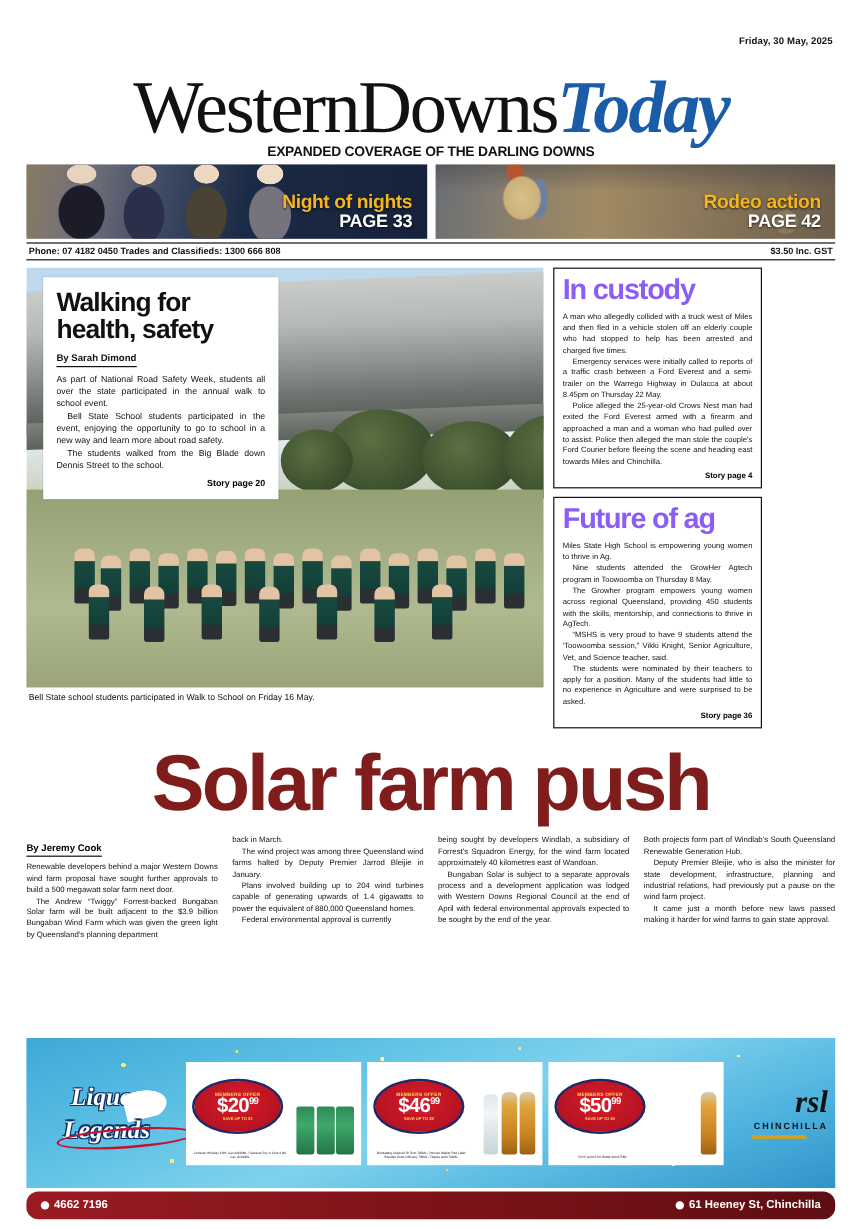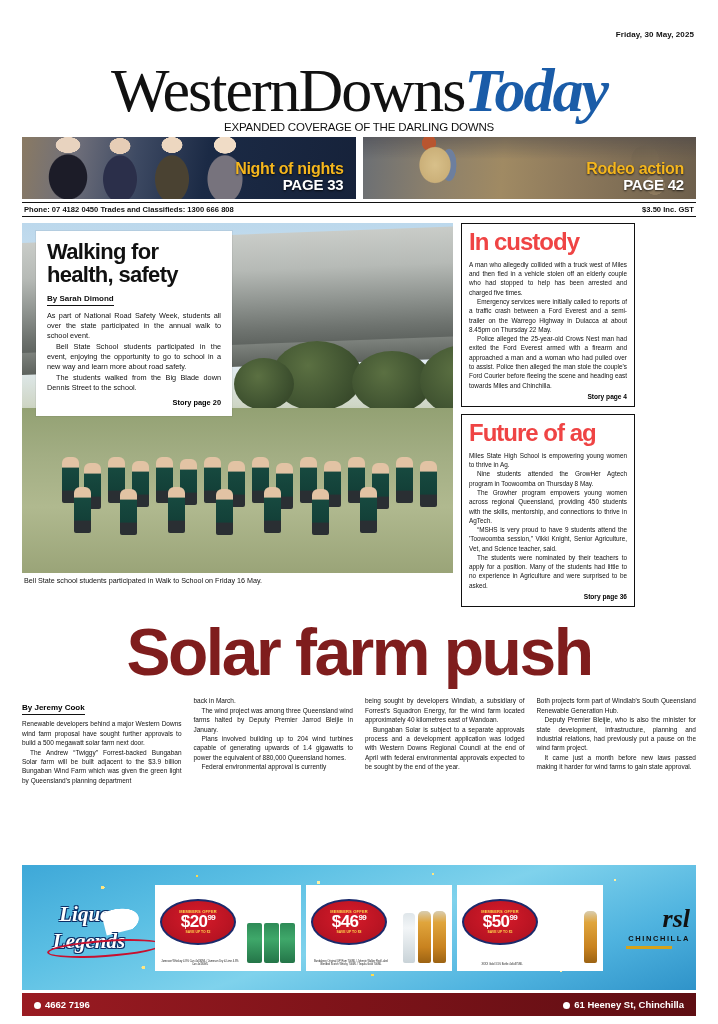--- a/index.html
+++ b/index.html
@@ -22,21 +22,21 @@
   
   .masthead { margin-top: 22px; text-align: center; position: relative; }
   .mast-title {
     font-family: "Liberation Serif", serif;
     font-size: 62px; line-height: .95; letter-spacing: -2px;
     white-space: nowrap;
   }
   .mast-title .mw { color: #111; font-weight: 400; }
   .mast-title .mt { color: #1a5ca8; font-style: italic; font-weight: 700; }
   .mast-sub {
-    font-size: 11.5px; font-weight: 400; letter-spacing: -.2px;
+    font-size: 11.5px; font-weight: 700; letter-spacing: -.2px;
     color: #111; margin-top: 1px;
     font-family: "Liberation Sans", sans-serif;
   }
 
   
   .teasers { display: flex; gap: 7px; margin-top: 4px; height: 62px; }
   .teaser {
     flex: 1; position: relative; overflow: hidden;
     display: flex; align-items: flex-end; justify-content: flex-end;
   }
@@ -142,21 +142,21 @@
   .refline { font-size: 7.4px; font-weight: 700; text-align: right; margin-top: 4px; }
   .caption {
     font-size: 7.2px; color: #111; padding: 3px 2px 0 2px; line-height: 1.3;
   }
 
   
   .rail-box { border: 1.4px solid #111; padding: 6px 7px 6px 7px; }
   .rail-box + .rail-box { margin-top: 7px; }
   .rail-box h2 {
     font-size: 24px; font-weight: 700; line-height: 1.0;
-    letter-spacing: -1px; color: #ef4444; margin-bottom: 6px;
+    letter-spacing: -1px; color: #8b5cf6; margin-bottom: 6px;
   }
   .rail-box p {
     font-size: 6.4px; line-height: 1.45; text-align: justify; color: #111;
   }
   .rail-box p + p { text-indent: 8px; }
   .rail-ref { font-size: 6.6px; font-weight: 700; text-align: right; margin-top: 3px; }
 
   
   .main-head {
     font-size: 66px; font-weight: 800; letter-spacing: -2.5px;
@@ -252,21 +252,21 @@
     font-size: 26px; line-height: 1; color: #111;
   }
   .rsl-name { font-size: 7.5px; letter-spacing: 1.6px; font-weight: 700; margin-top: 2px; }
   .rsl-bar { width: 46px; height: 2.5px; background: #d6a21a; margin: 3px auto 0 auto; }
 
   
   .footer {
     position: absolute; left: 22px; right: 22px; bottom: 8px; height: 23px;
     background: linear-gradient(90deg,#9a1b22 0%,#7d1319 50%,#5e0e13 100%);
     display: flex; align-items: center; justify-content: space-between;
-    padding: 0 12px; color: #ffffff; font-size: 9.5px; font-weight: 600;
+    padding: 0 12px; color: #ffffff; font-size: 9.5px; font-weight: 600; border-radius: 10px;
   }
   .fdot { display: inline-block; width: 7px; height: 7px; border-radius: 50%;
           background: #fff; margin-right: 4px; vertical-align: middle; }
 </style>
 </head>
 <body>
 
 <div class="page">
 
   <div class="dateline">Friday, 30 May, 2025</div>

